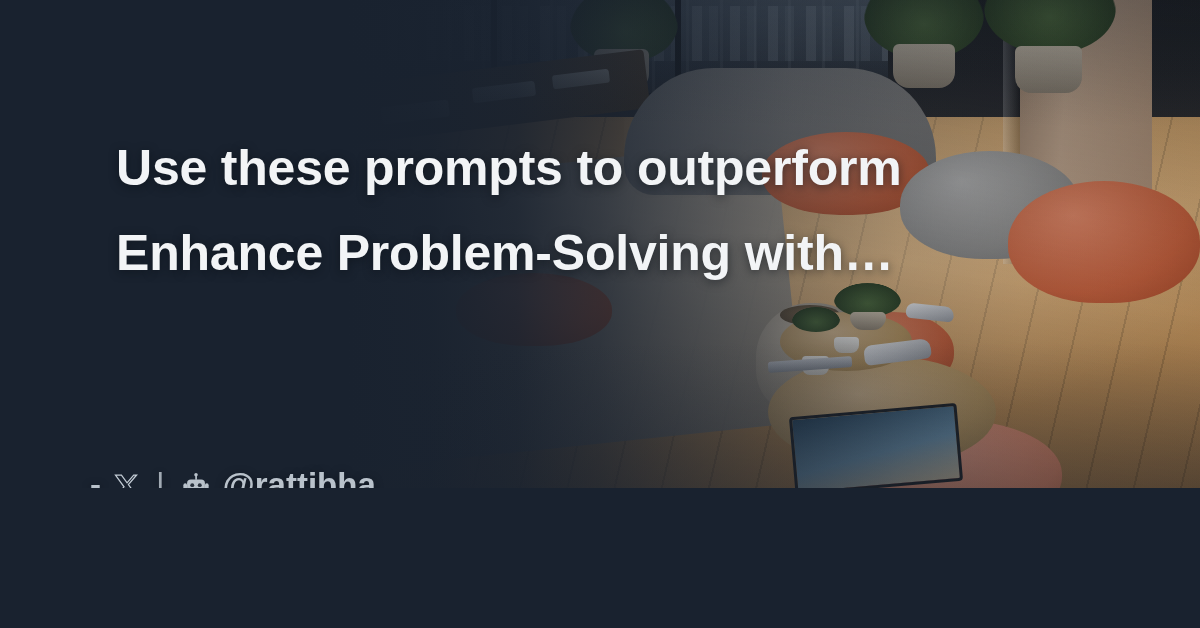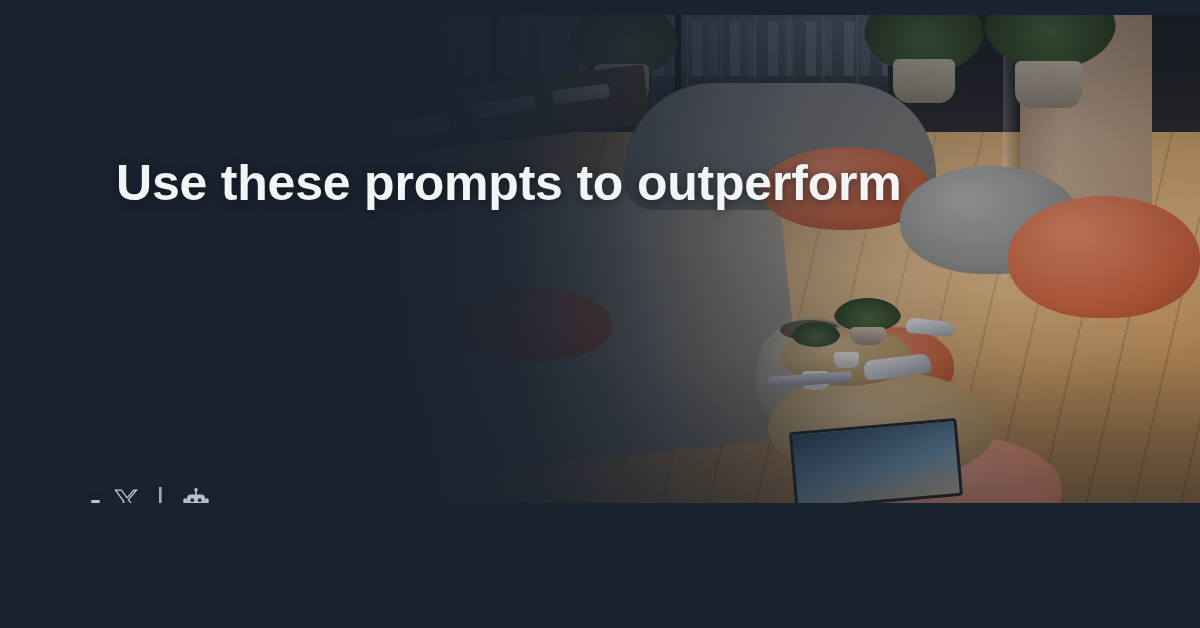--- a/index.html
+++ b/index.html
@@ -11,21 +11,20 @@
     background: #19222f;
   }
 
   .card {
     position: relative;
     width: 1200px;
     height: 488px;
     overflow: hidden;
     background: #19222f;
     font-family: "Liberation Sans", sans-serif;
-    margin-top: 15px;
   }
 
   
   .photo {
     position: absolute;
     inset: 0;
     background: #2b2622;
     overflow: hidden;
   }
 
@@ -428,20 +427,21 @@
     <div class="photo-tone"></div>
   </div>
 
   <div class="scrim"></div>
   <div class="scrim-v"></div>
 
   <div class="content">
 
     <div class="headline">
       <span class="ln">Use these prompts to outperform</span>
+      <span class="ln">Enhance Problem-Solving with…</span>
     </div>
 
     <div class="attribution">
       <span class="dash">-</span>
       <span class="x-logo">
         <svg viewBox="0 0 24 24" aria-hidden="true">
           <path d="M2.2 1.8h5.3l5.0 6.9 5.9-6.9h2.6l-7.3 8.5 7.9 10.9h-5.3l-5.3-7.3-6.3 7.3H2.1l7.7-8.9L2.2 1.8z" fill="none" stroke="#c3ccd5" stroke-width="1.1"></path>
         </svg>
       </span>
       <span class="pipe">|</span>
@@ -450,16 +450,17 @@
           <rect x="6.5" y="8" width="19" height="15" rx="4" fill="#b9c2cb"></rect>
           <rect x="2.5" y="12" width="4" height="7.5" rx="2" fill="#b9c2cb"></rect>
           <rect x="25.5" y="12" width="4" height="7.5" rx="2" fill="#b9c2cb"></rect>
           <rect x="15.2" y="3.5" width="1.8" height="4.8" fill="#b9c2cb"></rect>
           <circle cx="16" cy="3" r="1.9" fill="#b9c2cb"></circle>
           <circle cx="12" cy="14" r="2.1" fill="#27303c"></circle>
           <circle cx="20" cy="14" r="2.1" fill="#27303c"></circle>
           <rect x="10.5" y="18.4" width="11" height="2.4" rx="1" fill="#27303c"></rect>
         </svg>
       </span>
+      <span>@rattibha</span>
     </div>
 
   </div>
 </div>
 
 </body></html>

